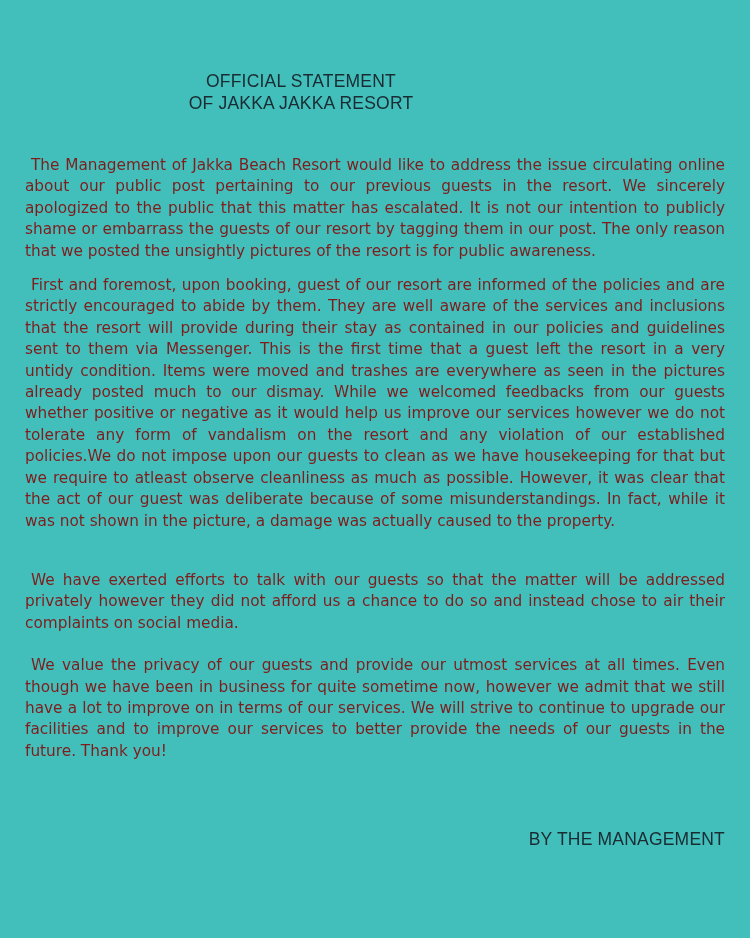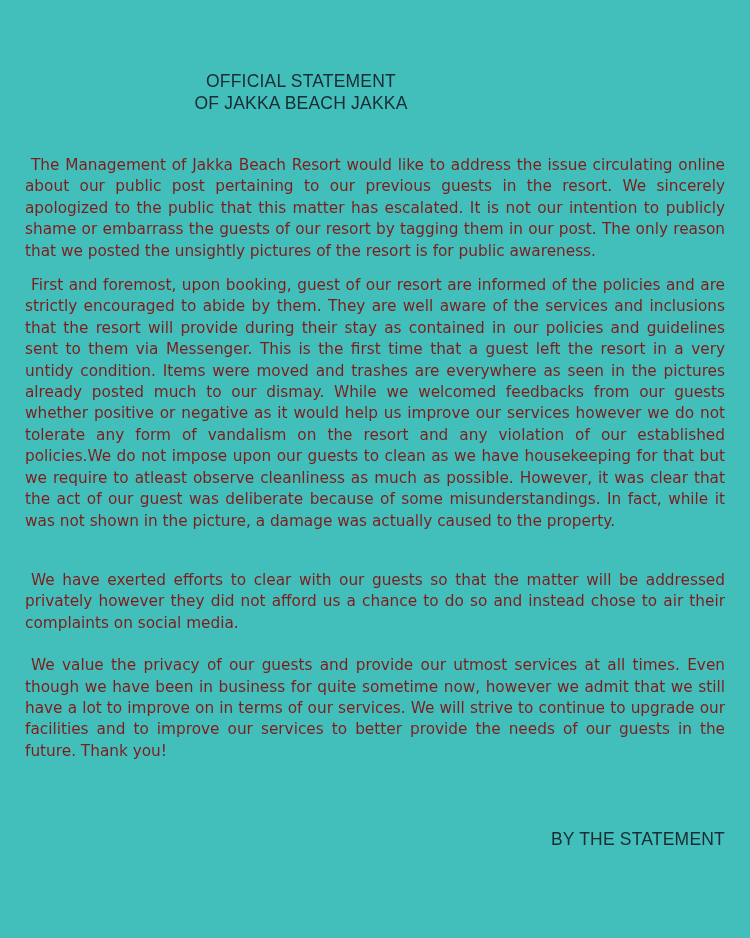--- a/index.html
+++ b/index.html
@@ -75,36 +75,36 @@
     color: #1a2b32;
   }
 </style>
 </head>
 <body style="background: rgb(66, 191, 187);">
 
 <div class="page" style="background: rgb(66, 191, 187);">
 
   <div class="header">
     <div class="header-line">OFFICIAL STATEMENT</div>
-    <div class="header-line">OF JAKKA BEACH JAKKA</div>
+    <div class="header-line">OF JAKKA JAKKA RESORT</div>
   </div>
 
   <div class="body-block">
 
     <p class="para">The Management of Jakka Beach Resort would like to address the issue circulating online about our public post pertaining to our previous guests in the resort. We sincerely apologized to the public that this matter has escalated. It is not our intention to publicly shame or embarrass the guests of our resort by tagging them in our post. The only reason that we posted the unsightly pictures of the resort is for public awareness.</p>
 
     <div class="gap-s"></div>
 
     <p class="para">First and foremost, upon booking, guest of our resort are informed of the policies and are strictly encouraged to abide by them. They are well aware of the services and inclusions that the resort will provide during their stay as contained in our policies and guidelines sent to them via Messenger. This is the first time that a guest left the resort in a very untidy condition. Items were moved and trashes are everywhere as seen in the pictures already posted much to our dismay. While we welcomed feedbacks from our guests whether positive or negative as it would help us improve our services however we do not tolerate any form of vandalism on the resort and any violation of our established policies.We do not impose upon our guests to clean as we have housekeeping for that but we require to atleast observe cleanliness as much as possible. However, it was clear that the act of our guest was deliberate because of some misunderstandings. In fact, while it was not shown in the picture, a damage was actually caused to the property.</p>
 
     <div class="gap-m"></div>
 
-    <p class="para">We have exerted efforts to clear with our guests so that the matter will be addressed privately however they did not afford us a chance to do so and instead chose to air their complaints on social media.</p>
+    <p class="para">We have exerted efforts to talk with our guests so that the matter will be addressed privately however they did not afford us a chance to do so and instead chose to air their complaints on social media.</p>
 
     <div class="gap-l"></div>
 
     <p class="para">We value the privacy of our guests and provide our utmost services at all times. Even though we have been in business for quite sometime now, however we admit that we still have a lot to improve on in terms of our services. We will strive to continue to upgrade our facilities and to improve our services to better provide the needs of our guests in the future. Thank you!</p>
 
   </div>
 
-  <div class="signature">BY THE STATEMENT</div>
+  <div class="signature">BY THE MANAGEMENT</div>
 
 </div>
 
 </body></html>

